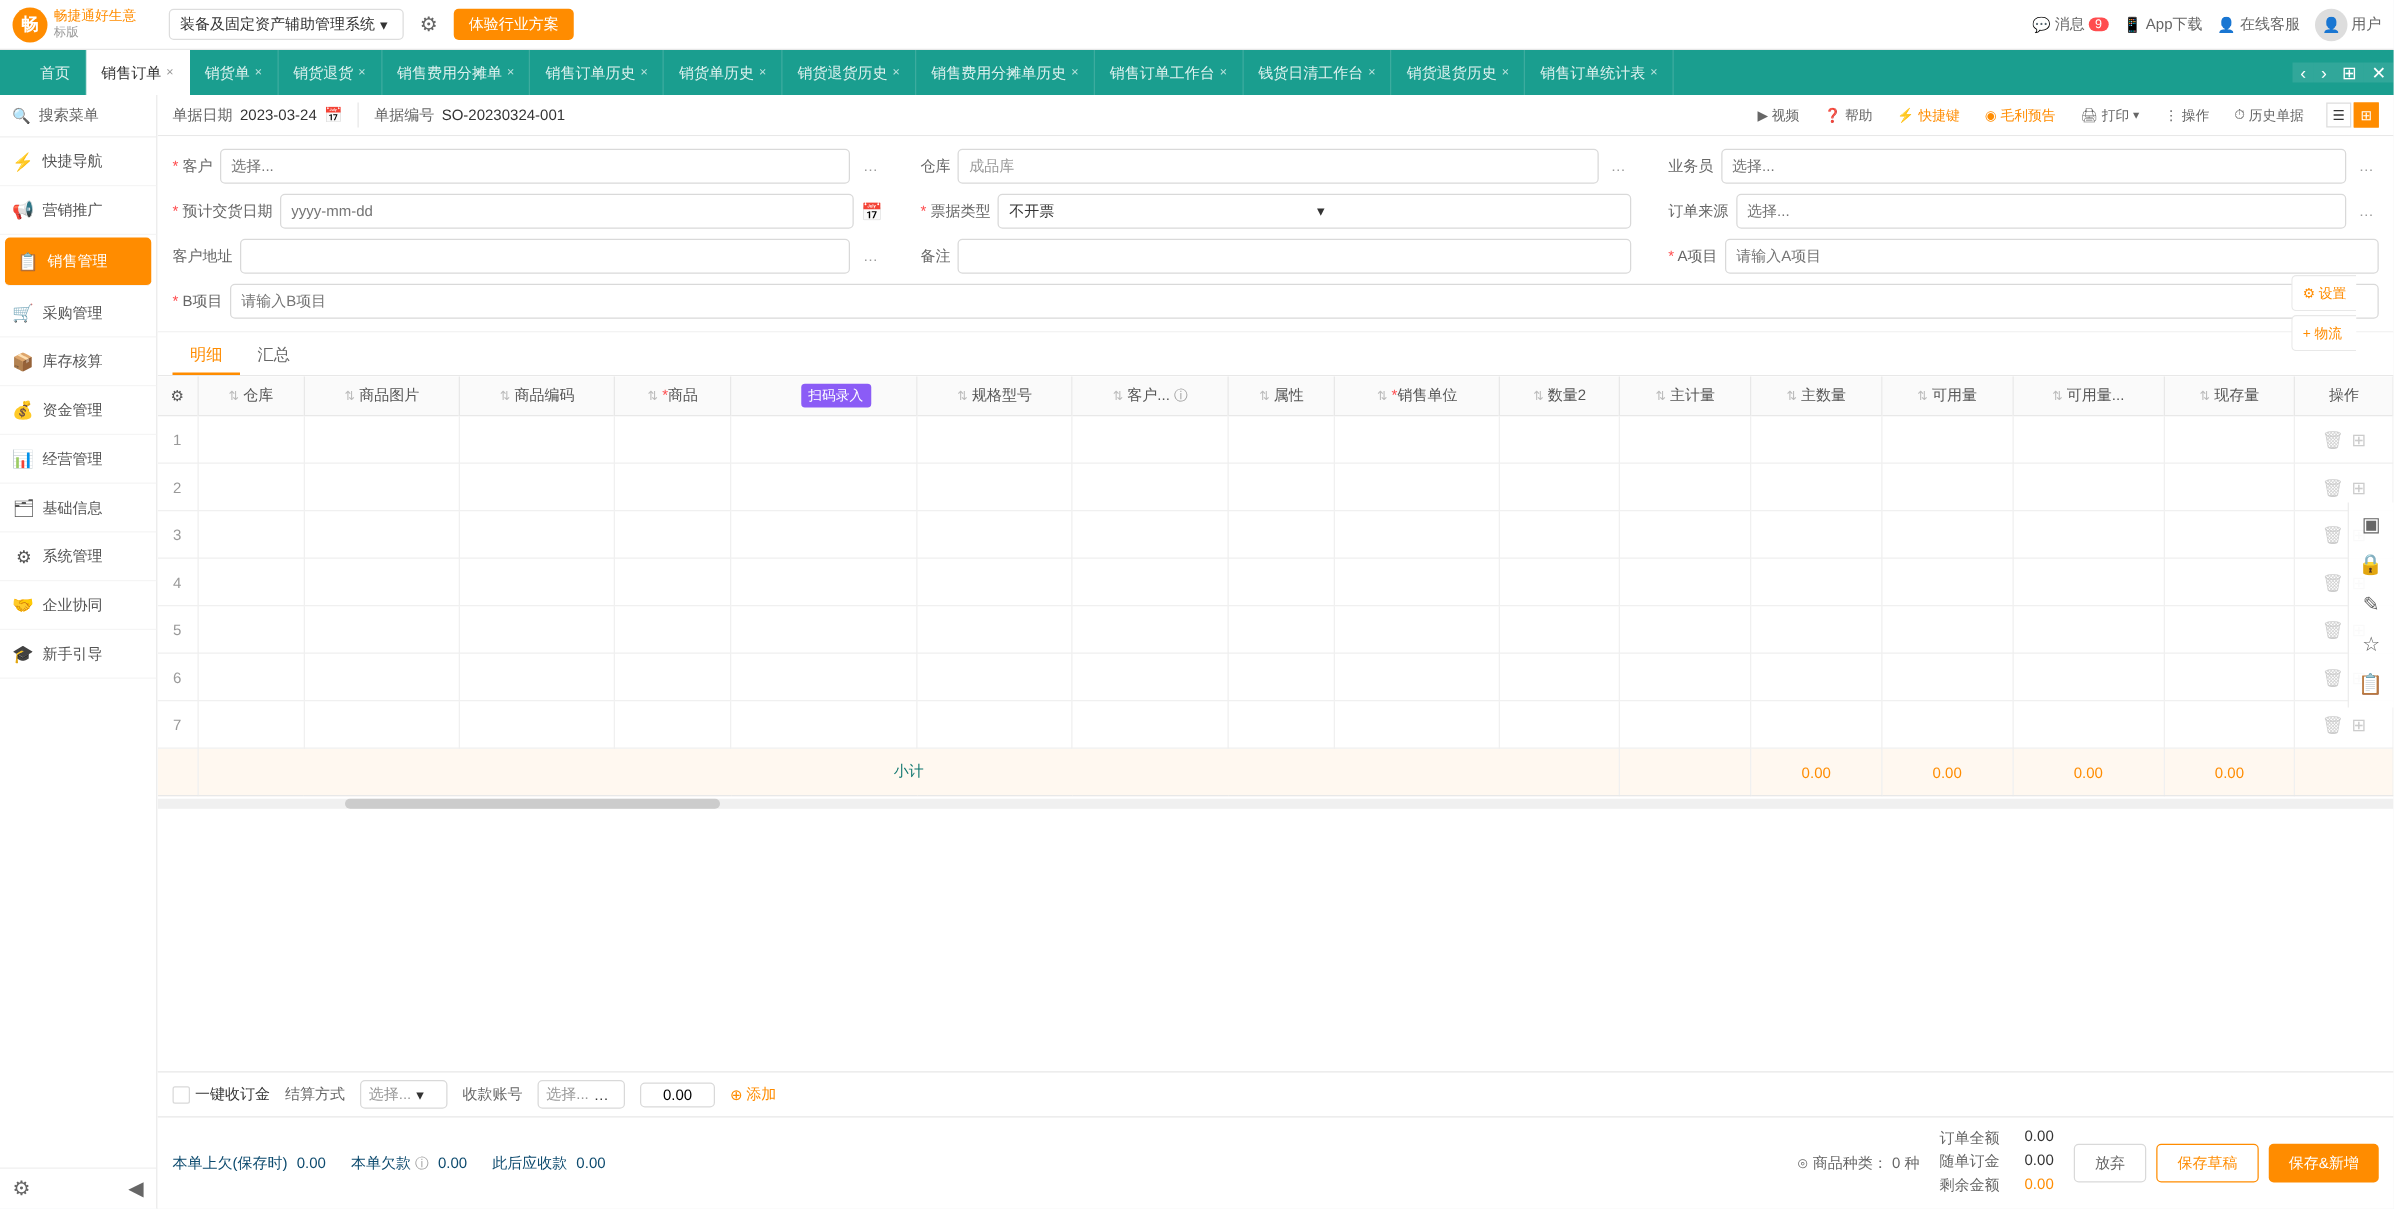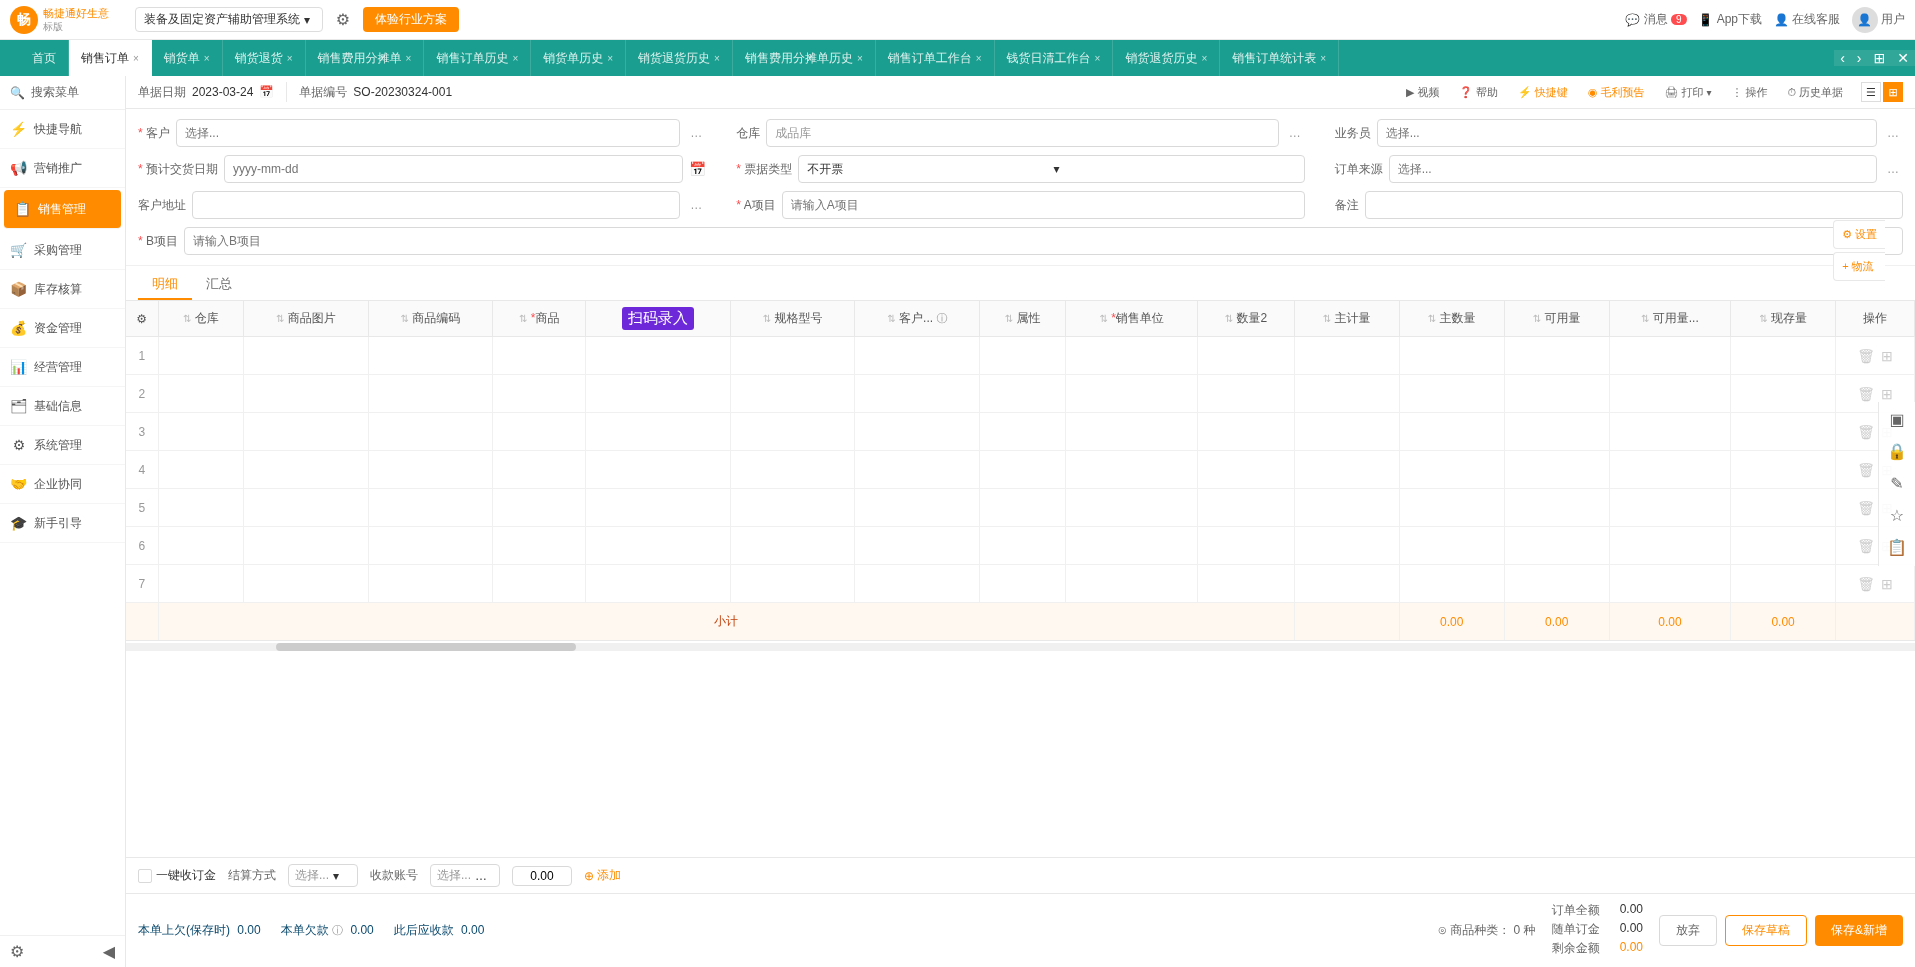--- a/index.html
+++ b/index.html
@@ -342,48 +342,49 @@
     th {
       padding: 6px 8px;
       text-align: center;
       color: #555;
       font-weight: 500;
       border-right: 1px solid #e8e8e8;
       white-space: nowrap;
       position: relative;
     }
     .scan-btn {
-      background: #6d28d9;
+      background: #8b5cf6;
       color: white;
       border: none;
       border-radius: 3px;
       padding: 2px 6px;
-      font-size: 15px;
+      font-size: 11px;
       cursor: pointer;
       white-space: nowrap;
+      margin-left: 19px;
     }
     td {
       padding: 4px 6px;
       border-right: 1px solid #f0f0f0;
       border-bottom: 1px solid #f0f0f0;
       text-align: center;
       height: 38px;
     }
     .row-num { color: #999; }
     .action-btns { display: flex; align-items: center; justify-content: center; gap: 6px; }
     .action-btn { color: #ccc; cursor: pointer; font-size: 14px; }
 
     
     .subtotal-row td {
       background: #fff8f0;
       color: #ff8c00;
       font-weight: 500;
       border-bottom: 1px solid #e8e8e8;
     }
-    .subtotal-label { color: #c2410c; }
+    .subtotal-label { color: #0f766e; }
 
     
     .bottom-bar {
       background: #fff;
       border-top: 1px solid #e8e8e8;
       padding: 6px 12px;
       display: flex;
       align-items: center;
       gap: 12px;
     }
@@ -779,26 +780,26 @@
           </div>
         </div>
 
         <div class="form-row">
           <div class="form-cell" style="flex:1.2;">
             <span class="form-label">客户地址</span>
             <input class="form-input" type="text" style="color: rgb(153, 153, 153);">
             <span class="ellipsis-btn">…</span>
           </div>
           <div class="form-cell" style="flex:1.2;margin-left:30px;">
+            <span class="form-label">备注</span>
+            <input class="form-input" type="text" style="flex: 2 1 0%;">
+          </div>
+          <div class="form-cell" style="flex:1.2;margin-left:30px;">
             <span class="form-label required">A项目</span>
             <input class="form-input" type="text" style="color: rgb(153, 153, 153);" placeholder="请输入A项目">
-          </div>
-          <div class="form-cell" style="flex:1.2;margin-left:30px;">
-            <span class="form-label">备注</span>
-            <input class="form-input" type="text" style="flex: 2 1 0%;">
           </div>
         </div>
 
         <div class="form-row" style="margin-bottom:0;">
           <div class="form-cell" style="flex:1.2;">
             <span class="form-label required">B项目</span>
             <input class="form-input" type="text" style="color: rgb(153, 153, 153); flex: 2 1 0%;" placeholder="请输入B项目">
           </div>
         </div>
       </div>

